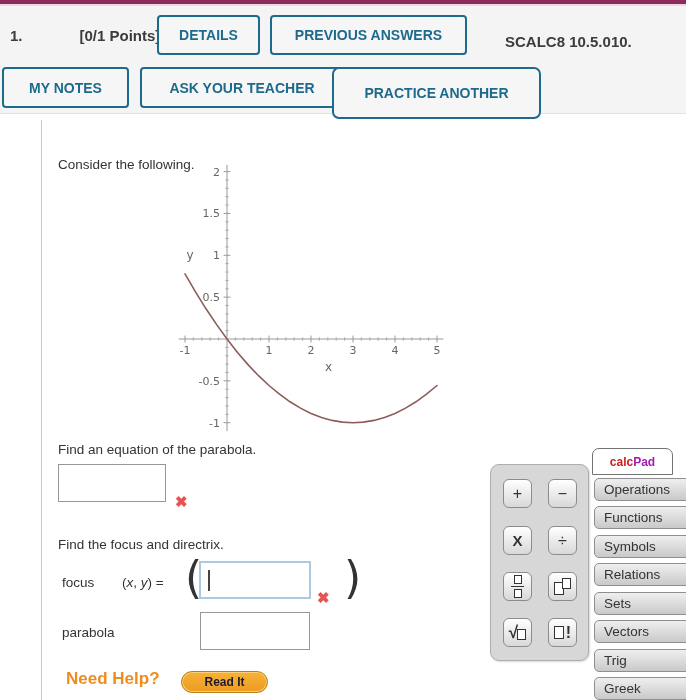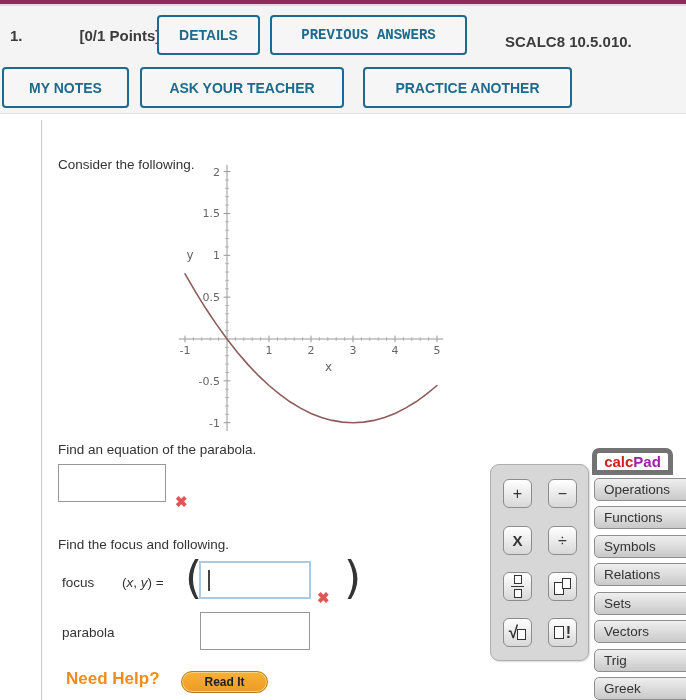--- a/index.html
+++ b/index.html
@@ -35,23 +35,23 @@
   .need-help{position:absolute;left:66px;top:669px;font-size:17px;font-weight:bold;color:#ef8c1e;}
   .read-btn{
     position:absolute;left:181px;top:671px;width:87px;height:22px;box-sizing:border-box;
     background:linear-gradient(#f7b135,#ee9b23);border:1px solid #b67e18;border-radius:11px;
     box-shadow:inset 0 0 0 1px #fbd07c;display:flex;align-items:center;justify-content:center;
     font-size:12px;font-weight:bold;color:#1c1c30;cursor:pointer;
   }
   
   .calcpad-tab{
     position:absolute;left:592px;top:448px;width:81px;height:27px;box-sizing:border-box;
-    background:#ffffff;border:5px solid #737373;border-radius:7px 7px 0 0;
+    background:#ffffff;border:1px solid #737373;border-radius:7px 7px 0 0;
     display:flex;align-items:center;justify-content:center;
-    font-size:15px;font-weight:bold;cursor:pointer;
+    font-size:12px;font-weight:bold;cursor:pointer;
   }
   .calcpad-tab .red{color:#cc2222;}
   .calcpad-tab .blk{color:#a21caf;}
   .menu-item{
     position:absolute;left:594px;width:110px;height:23px;box-sizing:border-box;
     background:linear-gradient(#efefef,#c9c9c9);border:1px solid #8f8f8f;border-radius:5px;
     font-size:13.5px;color:#333;line-height:21px;padding-left:9px;cursor:pointer;
   }
   .keypad{
     position:absolute;left:490px;top:464px;width:99px;height:197px;box-sizing:border-box;
@@ -84,25 +84,25 @@
 </head>
 <body>
 
 <div class="topbar"></div>
 <div class="topbar-sub"></div>
 <div class="header">
   <div class="q-label">
     <span>1.</span><span class="pts">[0/1 Points]</span>
   </div>
   <div class="hbtn" style="left:157px;top:9px;width:103px;height:40px;">DETAILS</div>
-  <div class="hbtn" style="left:270px;top:9px;width:197px;height:40px;font-family:Liberation Mono, monospace;">PREVIOUS ANSWERS</div>
+  <div class="hbtn" style="left:270px;top:9px;width:197px;height:40px;">PREVIOUS ANSWERS</div>
   <div class="src-code">SCALC8 10.5.010.</div>
   <div class="hbtn" style="left:2px;top:61px;width:127px;height:41px;">MY NOTES</div>
   <div class="hbtn" style="left:140px;top:61px;width:204px;height:41px;">ASK YOUR TEACHER</div>
-  <div class="hbtn" style="left:363px;top:61px;width:209px;height:41px;">PRACTICE ANOTHER</div>
+  <div class="hbtn" style="left:332px;top:61px;width:209px;height:52px;border-radius:7px;">PRACTICE ANOTHER</div>
 </div>
 
 <div class="v-divider"></div>
 
 <div class="body-text" style="left:58px;top:129px;margin-top:28px;">Consider the following.</div>
 
 <svg id="graph-svg" width="300" height="270">
     <line x1="28.700000000000003" y1="176" x2="293.3" y2="176" stroke="#999999" stroke-width="1"></line>
     <line x1="77" y1="268.07" x2="77" y2="1.9039999999999964" stroke="#999999" stroke-width="1"></line>
     <line x1="43.4" y1="174.2" x2="43.4" y2="177.8" stroke="#999999" stroke-width="0.7"></line>
@@ -179,21 +179,21 @@
     <text x="70" y="12.599999999999994" text-anchor="end" font-size="11" fill="#666666" font-family="DejaVu Sans, sans-serif">2</text>
     <text x="40.04" y="96.3" text-anchor="middle" font-size="12" fill="#666666" font-family="DejaVu Sans, sans-serif">y</text>
     <text x="178.64" y="207.621" text-anchor="middle" font-size="12" fill="#666666" font-family="DejaVu Sans, sans-serif">x</text>
     <polyline points="35.0,110.9 45.5,128.9 56.0,145.8 66.5,161.4 77.0,176.0 87.5,189.4 98.0,201.6 108.5,212.7 119.0,222.5 129.5,231.2 140.0,238.8 150.5,245.1 161.0,250.4 171.5,254.5 182.0,257.4 192.5,259.1 203.0,259.7 213.5,259.1 224.0,257.4 234.5,254.5 245.0,250.4 255.5,245.1 266.0,238.8 276.5,231.2 287.0,222.5" fill="none" stroke="#8d5c5a" stroke-width="1.6" stroke-linecap="round"></polyline>
   </svg>
 
 <div class="body-text" style="left:58px;top:442px;">Find an equation of the parabola.</div>
 <input class="answer-box" style="left: 58px; top: 464px; width: 108px; height: 38px;" value="">
 <div class="wrong-x" style="left:175px;top:493px;">✖</div>
 
-<div class="body-text" style="left:58px;top:537px;">Find the focus and following.</div>
+<div class="body-text" style="left:58px;top:537px;">Find the focus and directrix.</div>
 
 <div class="body-text" style="left:62px;top:575px;">focus</div>
 <div class="body-text" style="left:122px;top:575px;"><span>(</span><span class="var">x</span><span>, </span><span class="var">y</span><span>)</span><span> = </span></div>
 
 <div class="paren" style="left:185px;top:556px;">(</div>
 <input class="answer-box focused" style="left: 199px; top: 561px; width: 112px; height: 38px;" value="">
 <div class="caret" style="left:208px;top:570px;"></div>
 <div class="wrong-x" style="left:317px;top:589px;">✖</div>
 <div class="paren" style="left:344px;top:556px;">)</div>
 

